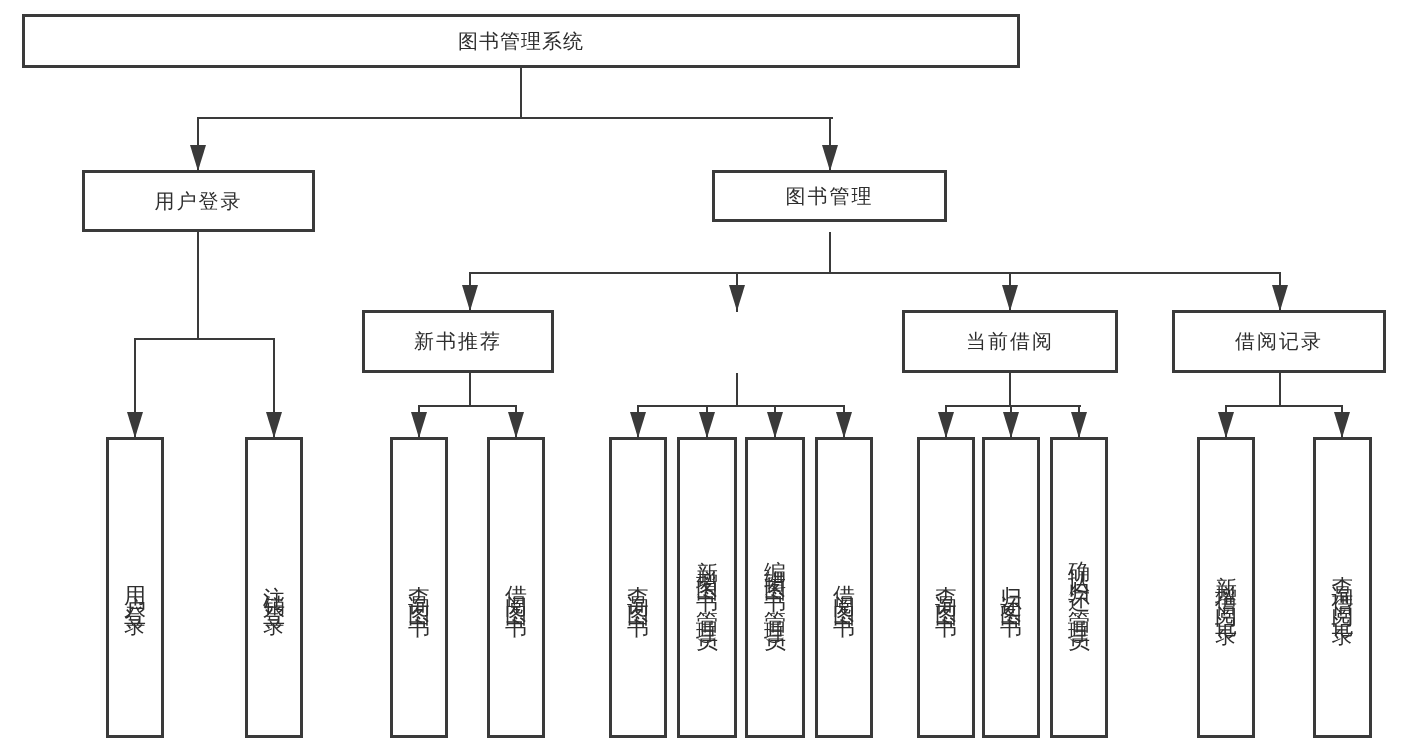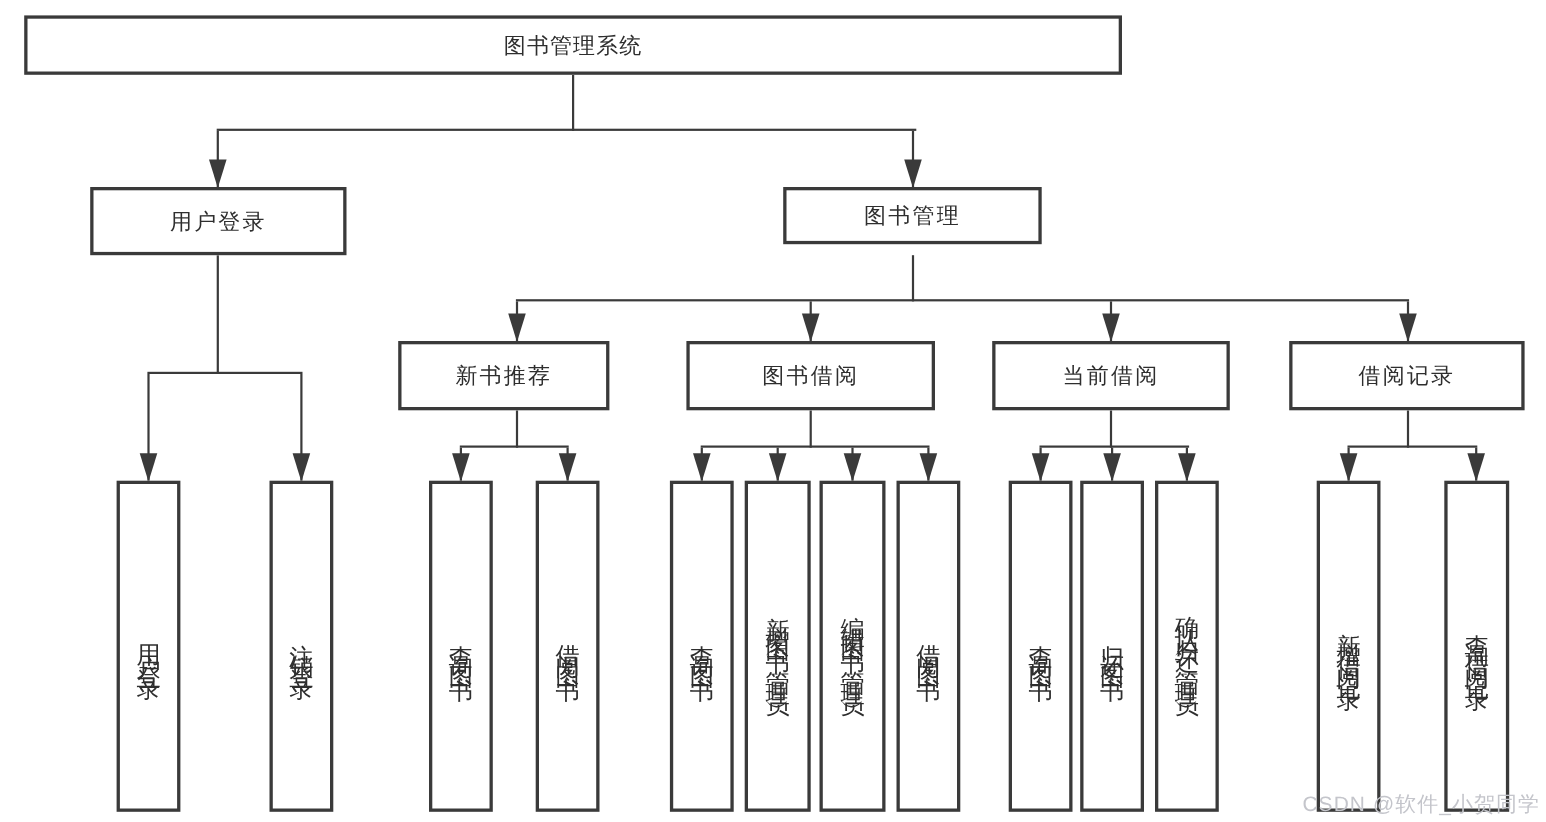--- a/index.html
+++ b/index.html
@@ -43,23 +43,20 @@
   <div class="node h" style="left:82px;top:170px;width:233px;height:62px">
     <span>用户登录</span>
   </div>
   <div class="node h" style="left:712px;top:170px;width:235px;height:52px">
     <span>图书管理</span>
   </div>
 
   <div class="node h" style="left:362px;top:310px;width:192px;height:63px">
     <span>新书推荐</span>
   </div>
-  <div class="node h" style="left:624px;top:310px;width:226px;height:63px">
-    <span>图书借阅</span>
-  </div>
   <div class="node h" style="left:1172px;top:310px;width:214px;height:63px">
     <span>借阅记录</span>
   </div>
   <div class="node h" style="left:902px;top:310px;width:216px;height:63px">
     <span>当前借阅</span>
   </div>
 
   <div class="node v" style="left:106px;top:437px;width:58px;height:301px">
     <span>用户登录</span>
   </div>
@@ -93,21 +90,20 @@
   <div class="node v" style="left:1050px;top:437px;width:58px;height:301px">
     <span>确认归还（管理员）</span>
   </div>
   <div class="node v" style="left:1197px;top:437px;width:58px;height:301px">
     <span>新增借阅记录</span>
   </div>
   <div class="node v" style="left:1313px;top:437px;width:59px;height:301px">
     <span>查询借阅记录</span>
   </div>
 
-  <div class="watermark">CSDN @软件_小贺同学</div>
 <div class="line" style="left: 520px; top: 68px; width: 2px; height: 51px;"></div>
     <div class="line" style="left: 197px; top: 117px; width: 636px; height: 2px;"></div>
     <div class="line" style="left: 197px; top: 119px; width: 2px; height: 53px;"></div>
     <div class="line" style="left: 829px; top: 119px; width: 2px; height: 53px;"></div>
     <div class="line" style="left: 197px; top: 232px; width: 2px; height: 108px;"></div>
     <div class="line" style="left: 134px; top: 338px; width: 141px; height: 2px;"></div>
     <div class="line" style="left: 134px; top: 340px; width: 2px; height: 99px;"></div>
     <div class="line" style="left: 273px; top: 340px; width: 2px; height: 99px;"></div>
     <div class="line" style="left: 829px; top: 232px; width: 2px; height: 42px;"></div>
     <div class="line" style="left: 469px; top: 272px; width: 812px; height: 2px;"></div>

